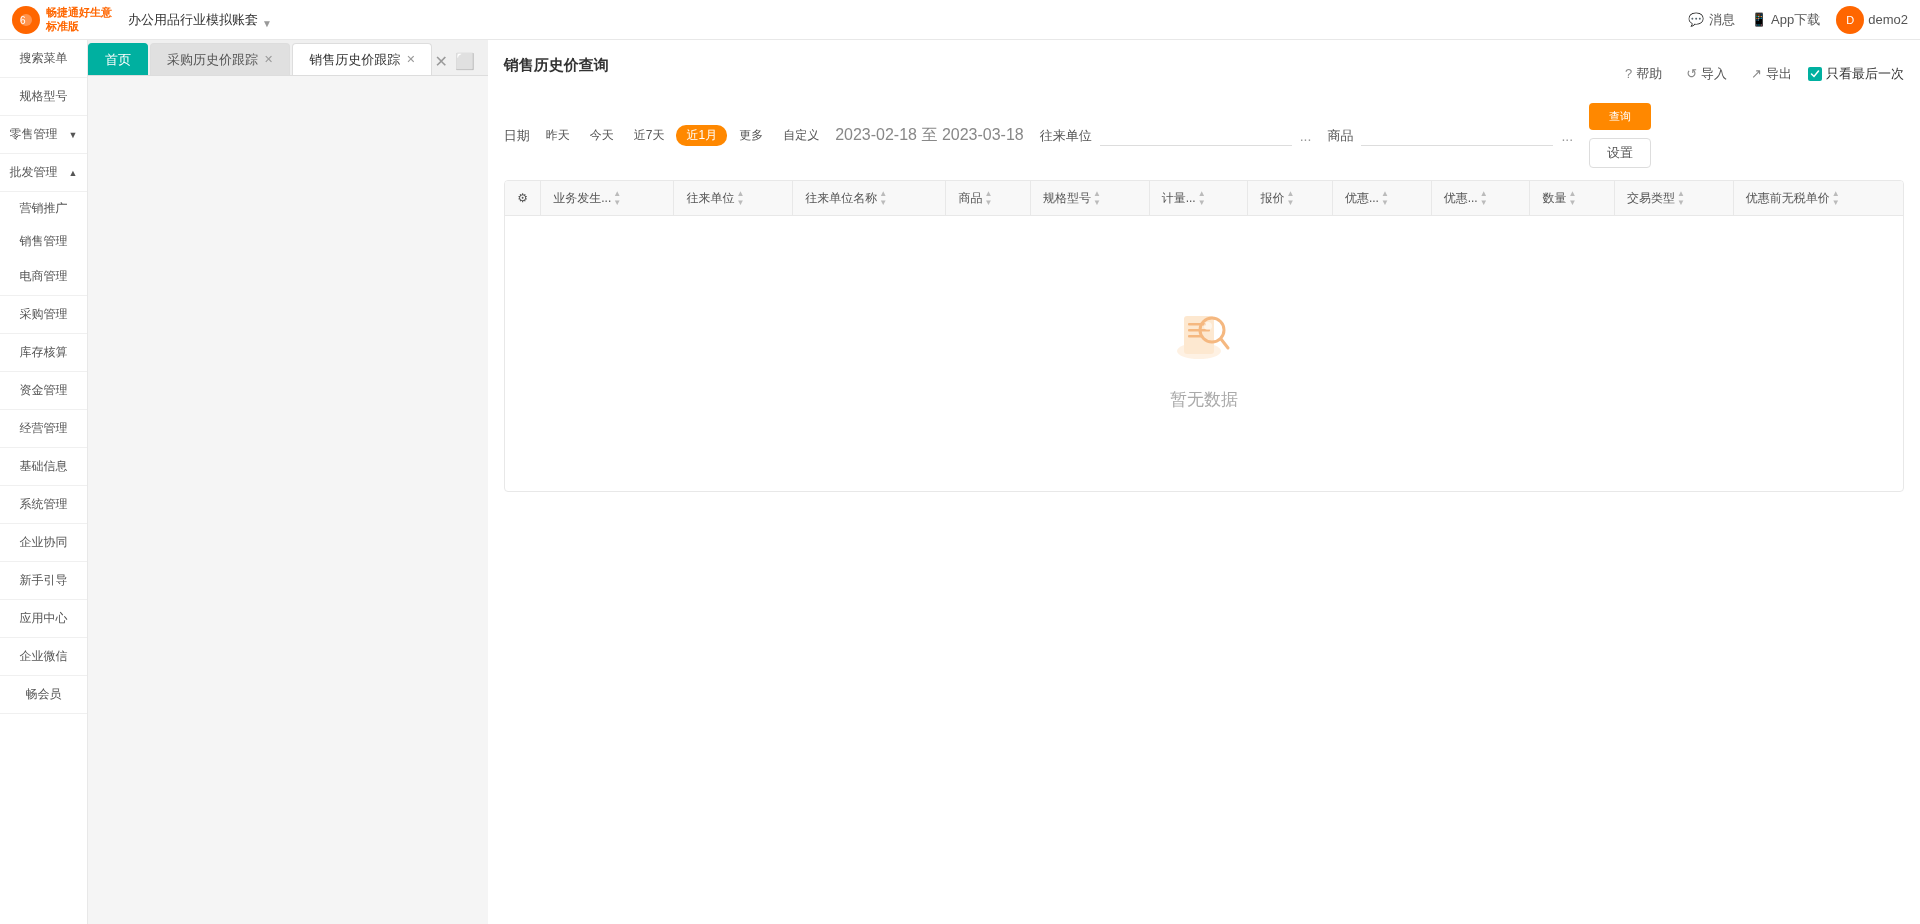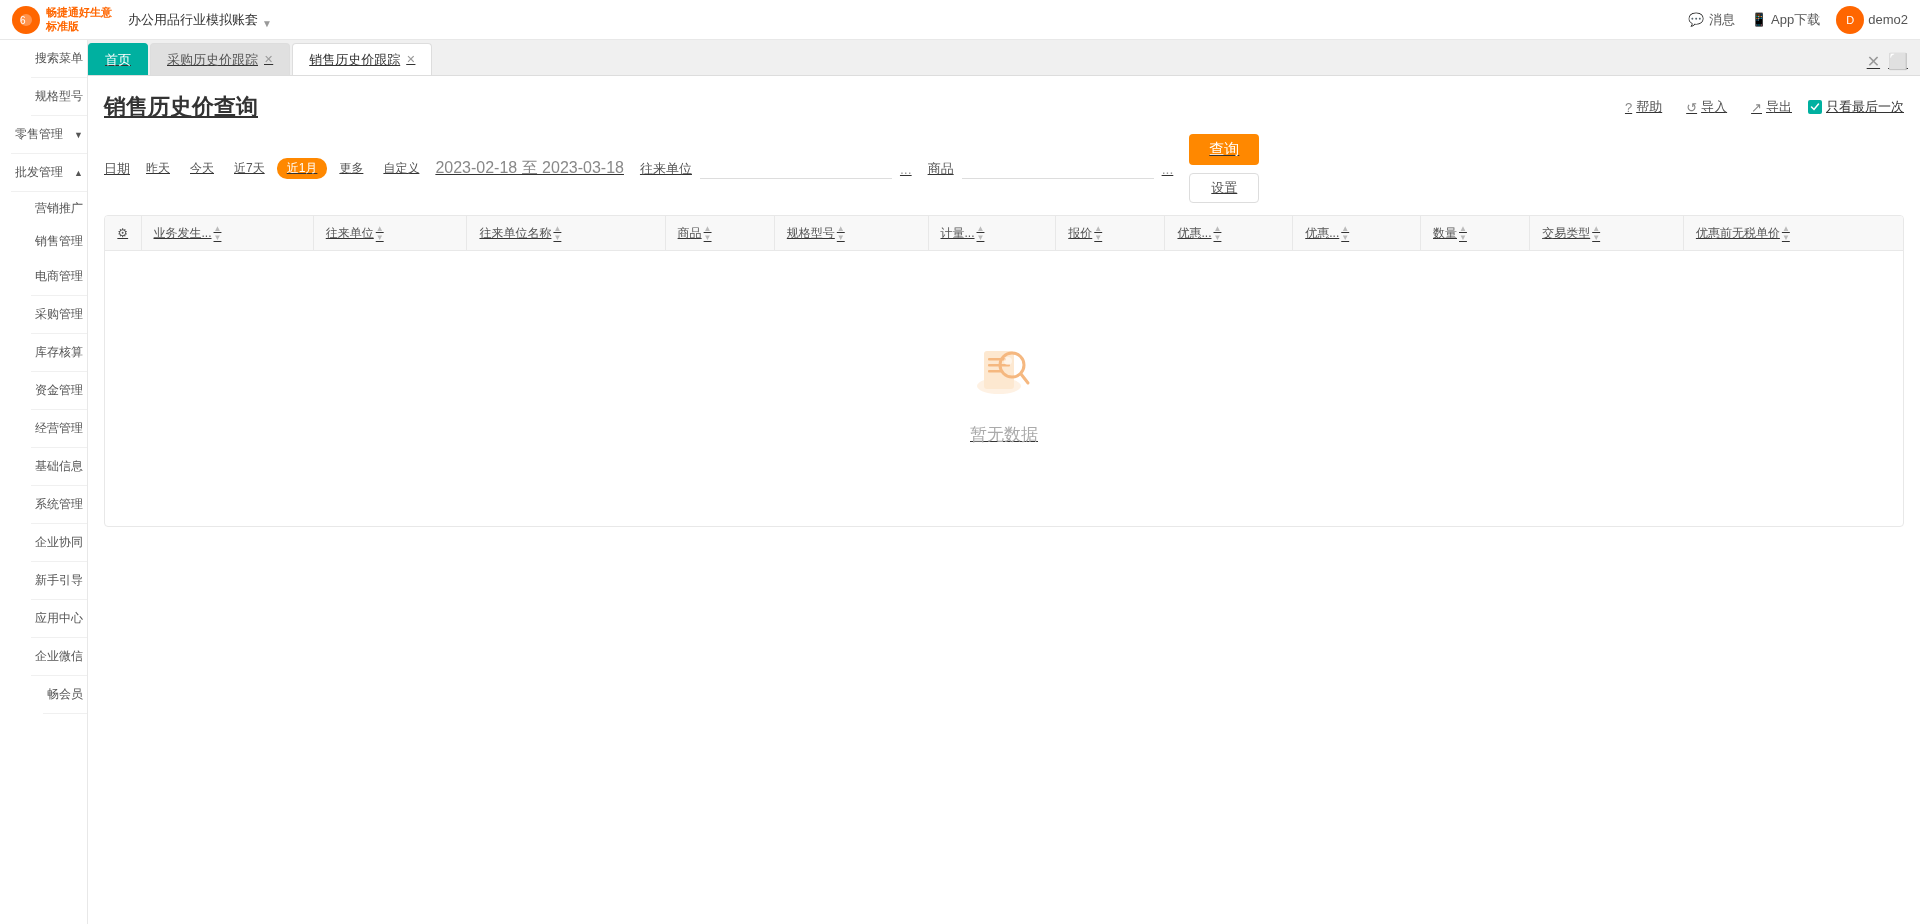--- a/index.html
+++ b/index.html
@@ -23,27 +23,27 @@
     .logo-text { font-size: 11px; color: #ff6600; line-height: 1.2; font-weight: bold; }
     .app-selector { display: flex; align-items: flex-end; gap: 4px; font-size: 13px; color: #333; cursor: pointer; padding: 4px 8px; border-radius: 4px; }
     .topbar-right { display: flex; align-items: center; gap: 16px; }
     .topbar-btn { display: flex; align-items: center; gap: 4px; font-size: 13px; color: #555; cursor: pointer; }
     .user-avatar { width: 28px; height: 28px; background: #ff6600; border-radius: 50%; display: flex; align-items: center; justify-content: center; color: #fff; font-size: 11px; }
 
     
     .main-layout { display: flex; flex: 1; overflow: hidden; }
 
     
-    .sidebar { width: 88px; background: #fff; border-right: 1px solid #e8e8e8; display: flex; flex-direction: column; overflow-y: auto; flex-shrink: 0; align-items: flex-end; }
+    .sidebar { width: 88px; background: #fff; border-right: 1px solid #e8e8e8; display: flex; flex-direction: column; overflow-y: auto; flex-shrink: 0; }
     .sidebar-item { padding: 10px 4px; text-align: center; cursor: pointer; font-size: 12px; color: #555; border-bottom: 1px solid #f0f0f0; }
     .sidebar-item-with-arrow { display: flex; align-items: center; justify-content: center; gap: 11px; }
     .sidebar-sub { padding: 8px 4px; text-align: center; font-size: 12px; color: #555; cursor: pointer; }
 
     
-    .content-area { flex: 1; display: flex; flex-direction: column; overflow: hidden; text-decoration: underline; }
+    .content-area { flex: 1; display: flex; flex-direction: row; overflow: hidden; }
 
     
     .tab-bar {
       height: 36px;
       background: #f0f0f0;
       display: flex;
       align-items: flex-end;
       padding: 0 0 0 0;
       flex-shrink: 0;
       border-bottom: 1px solid #ddd;
@@ -72,40 +72,40 @@
       background: #00b0a0;
       color: #fff;
       border-color: #00b0a0;
     }
     .tab-close { font-size: 11px; color: #999; cursor: pointer; }
     .tab-bar-actions { margin-left: auto; display: flex; align-items: center; gap: 8px; padding-right: 12px; padding-bottom: 4px; }
     .tab-bar-action { font-size: 16px; color: #999; cursor: pointer; }
 
     
     .page-content { flex: 1; background: #fff; overflow: auto; padding: 16px; }
-    .page-title { font-size: 22px; font-weight: 600; color: #333; margin-bottom: 0; }
+    .page-title { font-size: 15px; font-weight: 600; color: #333; margin-bottom: 16px; }
     .toolbar-right { display: flex; align-items: center; gap: 8px; }
     .toolbar-btn { display: flex; align-items: center; gap: 4px; font-size: 13px; color: #555; cursor: pointer; padding: 4px 8px; border-radius: 4px; }
     .checkbox-label { display: flex; align-items: center; gap: 4px; font-size: 13px; color: #333; }
     .checkbox-teal { width: 14px; height: 14px; background: #00b0a0; border-radius: 2px; display: flex; align-items: center; justify-content: center; }
     .checkbox-teal svg { width: 10px; height: 10px; }
 
     
     .filter-bar { display: flex; align-items: center; gap: 16px; margin-bottom: 12px; flex-wrap: wrap; }
     .filter-group { display: flex; align-items: center; gap: 8px; }
     .filter-label { font-size: 13px; color: #555; }
     .date-btns { display: flex; align-items: center; gap: 4px; }
     .date-btn { padding: 2px 8px; font-size: 12px; color: #555; cursor: pointer; border-radius: 3px; }
     .date-btn.active-orange { background: #ff8800; color: #fff; border-radius: 10px; padding: 2px 10px; }
     .date-range { font-size: 16px; color: #888; }
     .filter-input { border: none; border-bottom: 1px solid #ddd; padding: 2px 8px; font-size: 13px; min-width: 160px; outline: none; }
     .filter-dots { color: #999; font-size: 14px; cursor: pointer; }
 
     
-    .btn-query { background: #ff8800; color: #fff; border: none; padding: 6px 20px; border-radius: 4px; font-size: 15px; cursor: pointer; }
+    .btn-query { background: #ff8800; color: #fff; border: none; padding: 6px 20px; border-radius: 4px; font-size: 11px; cursor: pointer; }
     .btn-settings { background: #fff; color: #555; border: 1px solid #ddd; padding: 5px 16px; border-radius: 4px; font-size: 13px; cursor: pointer; margin-top: 4px; display: block; }
 
     
     .table-container { border: 1px solid #e8e8e8; border-radius: 4px; overflow: auto; }
     table { width: 100%; border-collapse: collapse; }
     thead tr { background: #f8f8f8; }
     th { padding: 8px 12px; text-align: left; font-size: 12px; color: #555; font-weight: normal; border-bottom: 1px solid #e8e8e8; border-right: 1px solid #e8e8e8; white-space: nowrap; }
     th:last-child { border-right: none; }
     .th-sort { display: flex; align-items: center; gap: 2px; }
     .sort-arrows { display: flex; flex-direction: column; gap: 0; font-size: 8px; color: #bbb; }

